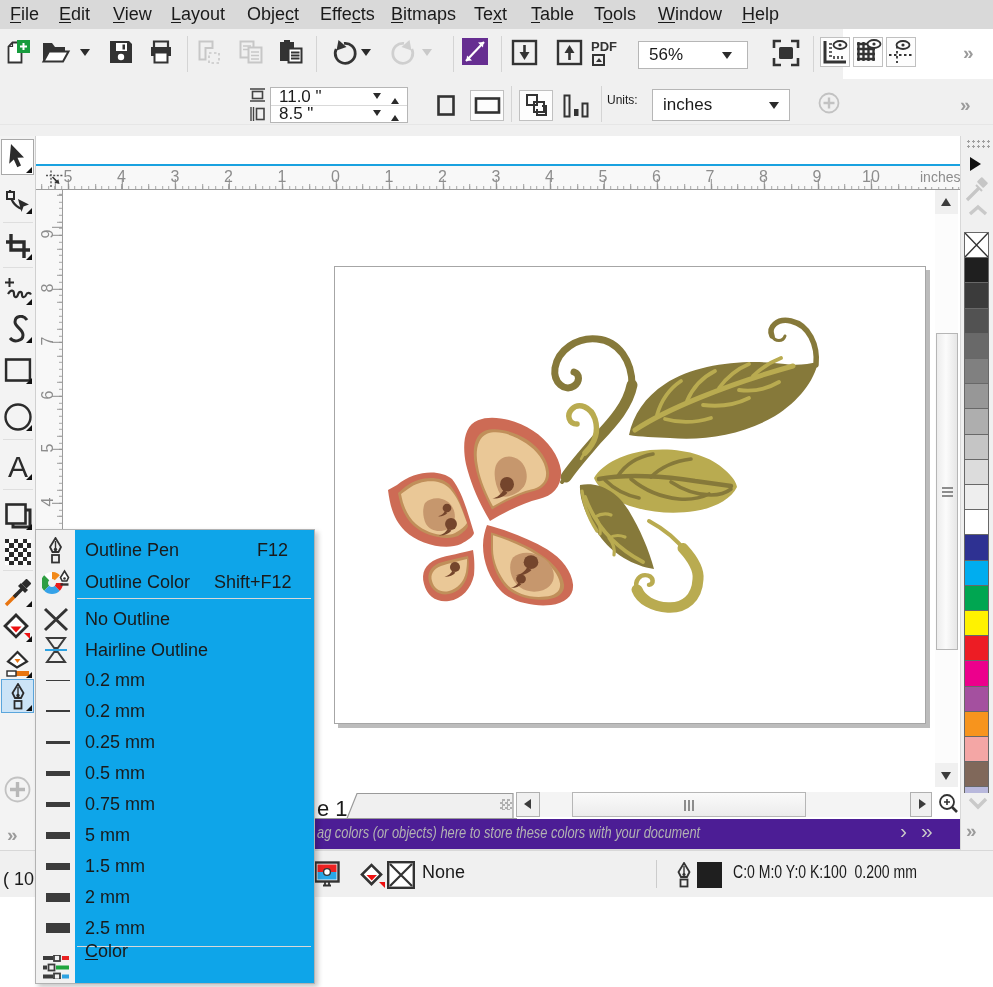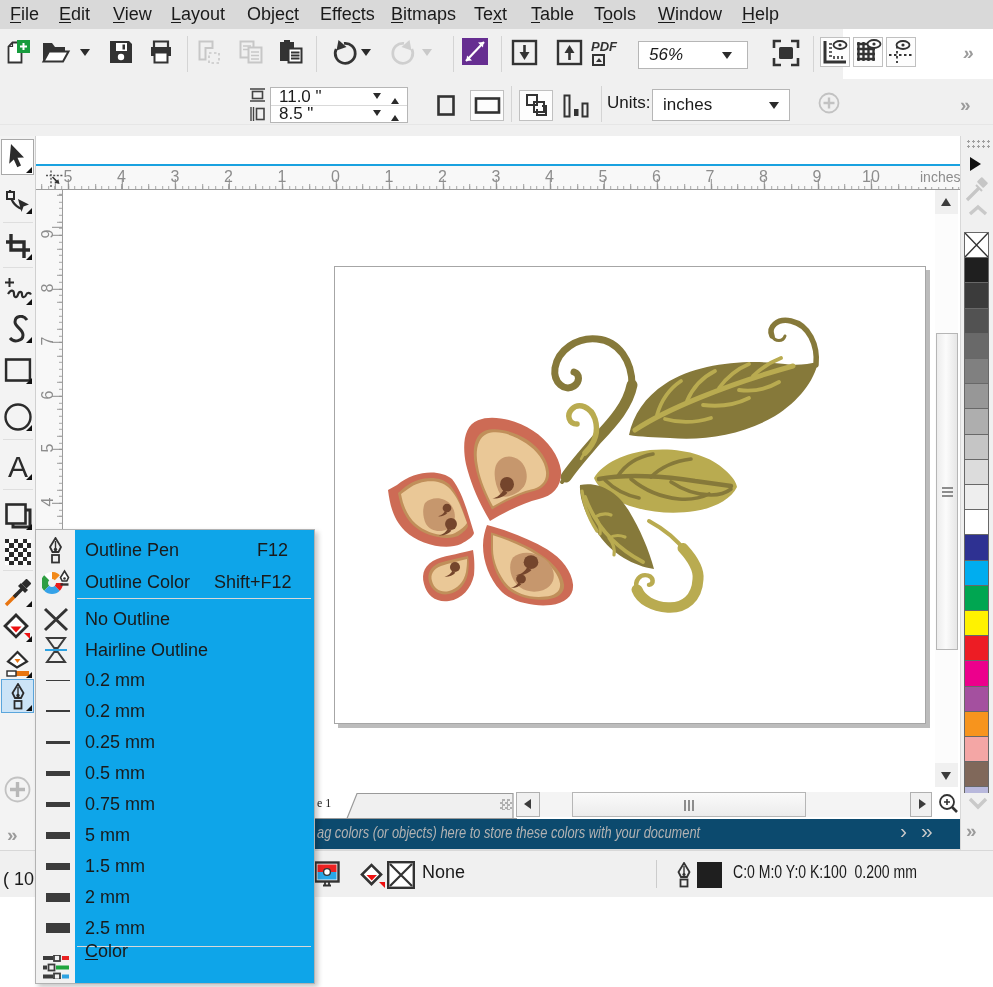--- a/index.html
+++ b/index.html
@@ -5,21 +5,21 @@
 * { margin:0; padding:0; box-sizing:border-box; }
 html,body { width:993px; height:987px; background:#fff; overflow:hidden; }
 body { font-family:"Liberation Sans", sans-serif; color:#1a1a1a; }
 #app { position:relative; width:993px; height:987px; background:#fff; }
 .abs { position:absolute; }
 u.mn { text-decoration:underline; text-underline-offset:2px; }
 
 #menubar { left:0; top:0; width:993px; height:29px; background:#d9d9d9; font-size:18px; }
 #menubar span { position:absolute; top:4px; }
 
-#toolbar { left:0; top:29px; width:843px; height:50px; background:#f0f0f0;font-style:italic; }
+#toolbar { left:0; top:29px; width:843px; height:50px; background:#f0f0f0; }
 .tsep { position:absolute; top:7px; width:1px; height:36px; background:#d4d4d4; }
 .ticon { position:absolute; top:10px; }
 .drop { position:absolute; width:0; height:0; border:5px solid transparent; border-top:7px solid #2b2b2b; }
 .dropg { border-top-color:#c9c9c9; }
 
 #propbar { left:0; top:79px; width:993px; height:46px; background:#f0f0f0; border-bottom:1px solid #e6e6e6; }
 .combo { position:absolute; background:#fff; border:1px solid #b6b6b6; font-size:17px; }
 .carr { position:absolute; width:0; height:0; border:5px solid transparent; border-top:7px solid #2b2b2b; }
 .pbtn { position:absolute; border:1px solid #c0c0c0; background:#fdfdfd; }
 
@@ -40,21 +40,21 @@
 .xsep { position:absolute; left:3px; width:30px; height:1px; background:#dedede; }
 
 #palstrip { left:960px; top:136px; width:33px; height:714px; background:#f0f0f0; border-left:1px solid #d8d8d8; }
 .sw { position:absolute; left:3px; width:25px; height:26.2px; border:1px solid #686868; }
 
 #vsb { left:935px; top:190px; width:23px; height:597px; background:#fcfcfc; }
 #hsbrow { left:37px; top:787px; width:921px; height:32px; background:#fff; }
 .sbtn { position:absolute; background:#f0f0f0; border:1px solid #b0b0b0; }
 .thumb { position:absolute; border:1px solid #b6b6b6; background:linear-gradient(to bottom,#fafafa,#ededed); }
 
-#dprow { left:36px; top:819px; width:924px; height:31px; background:#0c4a6e; border-bottom:1px solid #dcdcdc; }
+#dprow { left:36px; top:819px; width:924px; height:31px; background:#4c1d95; border-bottom:1px solid #dcdcdc; }
 
 #statusbar { left:0; top:850px; width:993px; height:47px; background:#f0f0f0; font-size:18px; }
 
 #fmenu { left:35px; top:529px; width:280px; height:455px; background:#0ea5e9; border:1px solid #b2b2b2; box-shadow:3px 3px 5px rgba(0,0,0,.22); z-index:50; }
 #fmenu .gut { position:absolute; left:0; top:0; width:39px; height:100%; background:#f1f1f1; }
 .mi { position:absolute; left:49px; font-size:18px; white-space:nowrap; }
 .msc { position:absolute; font-size:18px; }
 .msep { position:absolute; left:41px; right:3px; height:1px; background:#d8d8d8; }
 .mline { position:absolute; left:10px; background:#3c3c3c; }
 .micon { position:absolute; }
@@ -243,21 +243,21 @@
       <path d="M14 11 H24 V21 H14 Z M17 18 v6 h9 v-9 h-4" fill="none" stroke="#333" stroke-width="2"></path>
     </svg>
   </div>
 
   <svg class="abs" style="left:563px; top:15px" width="26" height="24" viewBox="0 0 26 24">
     <rect x="1.5" y="1.5" width="5" height="21" fill="none" stroke="#333" stroke-width="2"></rect>
     <rect x="11" y="15" width="4.5" height="7" fill="#333"></rect>
     <rect x="19.5" y="9.5" width="5" height="13" fill="none" stroke="#333" stroke-width="2"></rect>
   </svg>
   <div class="tsep" style="left:601px"></div>
-  <span style="position:absolute; left:607px; top:14px; font-size:17px">Units:</span>
+  <span style="position:absolute; left:607px; top:14px; font-size:12px">Units:</span>
   <div class="combo" style="left:652px; top:10px; width:138px; height:32px;">
     <span style="position:absolute; left:10px; top:5px">inches</span>
     <div class="carr" style="right:10px; top:12px;"></div>
   </div>
 
   <svg class="abs" style="left:818px; top:13px" width="22" height="22" viewBox="0 0 22 22">
     <circle cx="11" cy="11" r="9.5" fill="none" stroke="#c2c2c2" stroke-width="1.8"></circle>
     <path d="M11 5.5 V16.5 M5.5 11 H16.5" stroke="#c2c2c2" stroke-width="2.4"></path>
   </svg>
   <span style="position:absolute; left:960px; top:15px; color:#9b9b9b; font-size:19px; font-weight:bold; letter-spacing:-2px;">››</span>
@@ -547,21 +547,21 @@
   <div class="thumb" style="left:0.5px; top:143px; width:22px; height:317px; background:linear-gradient(to right,#ececec,#fbfbfb 45%,#e6e6e6);">
     <div style="position:absolute; left:5px; top:153px; width:11px; height:1.6px; background:#8d8d8d;"></div>
     <div style="position:absolute; left:5px; top:157px; width:11px; height:1.6px; background:#8d8d8d;"></div>
     <div style="position:absolute; left:5px; top:161px; width:11px; height:1.6px; background:#8d8d8d;"></div>
   </div>
   <div style="position:absolute; left:0; top:573px; width:23px; height:24px; background:#f0f0f0;">
     <div style="position:absolute; left:6px; top:9px; width:0; height:0; border:5.5px solid transparent; border-top:8px solid #3c3c3c; border-bottom-width:0;"></div>
   </div>
 </div>
 <div id="hsbrow" class="abs">
-  <span style="position:absolute; left:280px; top:9px; font-size:12px;font-family:Liberation Serif, serif;">e 1</span>
+  <span style="position:absolute; left:280px; top:9px; font-size:22px;">e 1</span>
   <svg style="position:absolute; left:270px; top:5px;" width="210" height="27" viewBox="0 0 210 27">
     <path d="M40 26.5 L50 1.5 L206 1.5 L206 26.5" fill="#f0f0f0" stroke="#9a9a9a" stroke-width="1.2"></path>
     <path d="M0 26.5 H210" stroke="#9a9a9a" stroke-width="1.2"></path>
   </svg>
   <div style="position:absolute; left:463px; top:12px; width:12px; height:11px; background:repeating-conic-gradient(#b0b0b0 0 25%, transparent 0 50%); background-size:5px 5px;"></div>
   <div class="sbtn" style="left:479px; top:5px; width:24px; height:25px;">
     <div style="position:absolute; left:7px; top:6px; width:0; height:0; border:5.5px solid transparent; border-right:7px solid #3c3c3c; border-left-width:0;"></div>
   </div>
   <div style="position:absolute; left:503px; top:5px; width:370px; height:25px; background:#f4f4f4;"></div>
   <div class="thumb" style="left:535px; top:5px; width:234px; height:25px; background:linear-gradient(to bottom,#fafafa,#ececec);">

